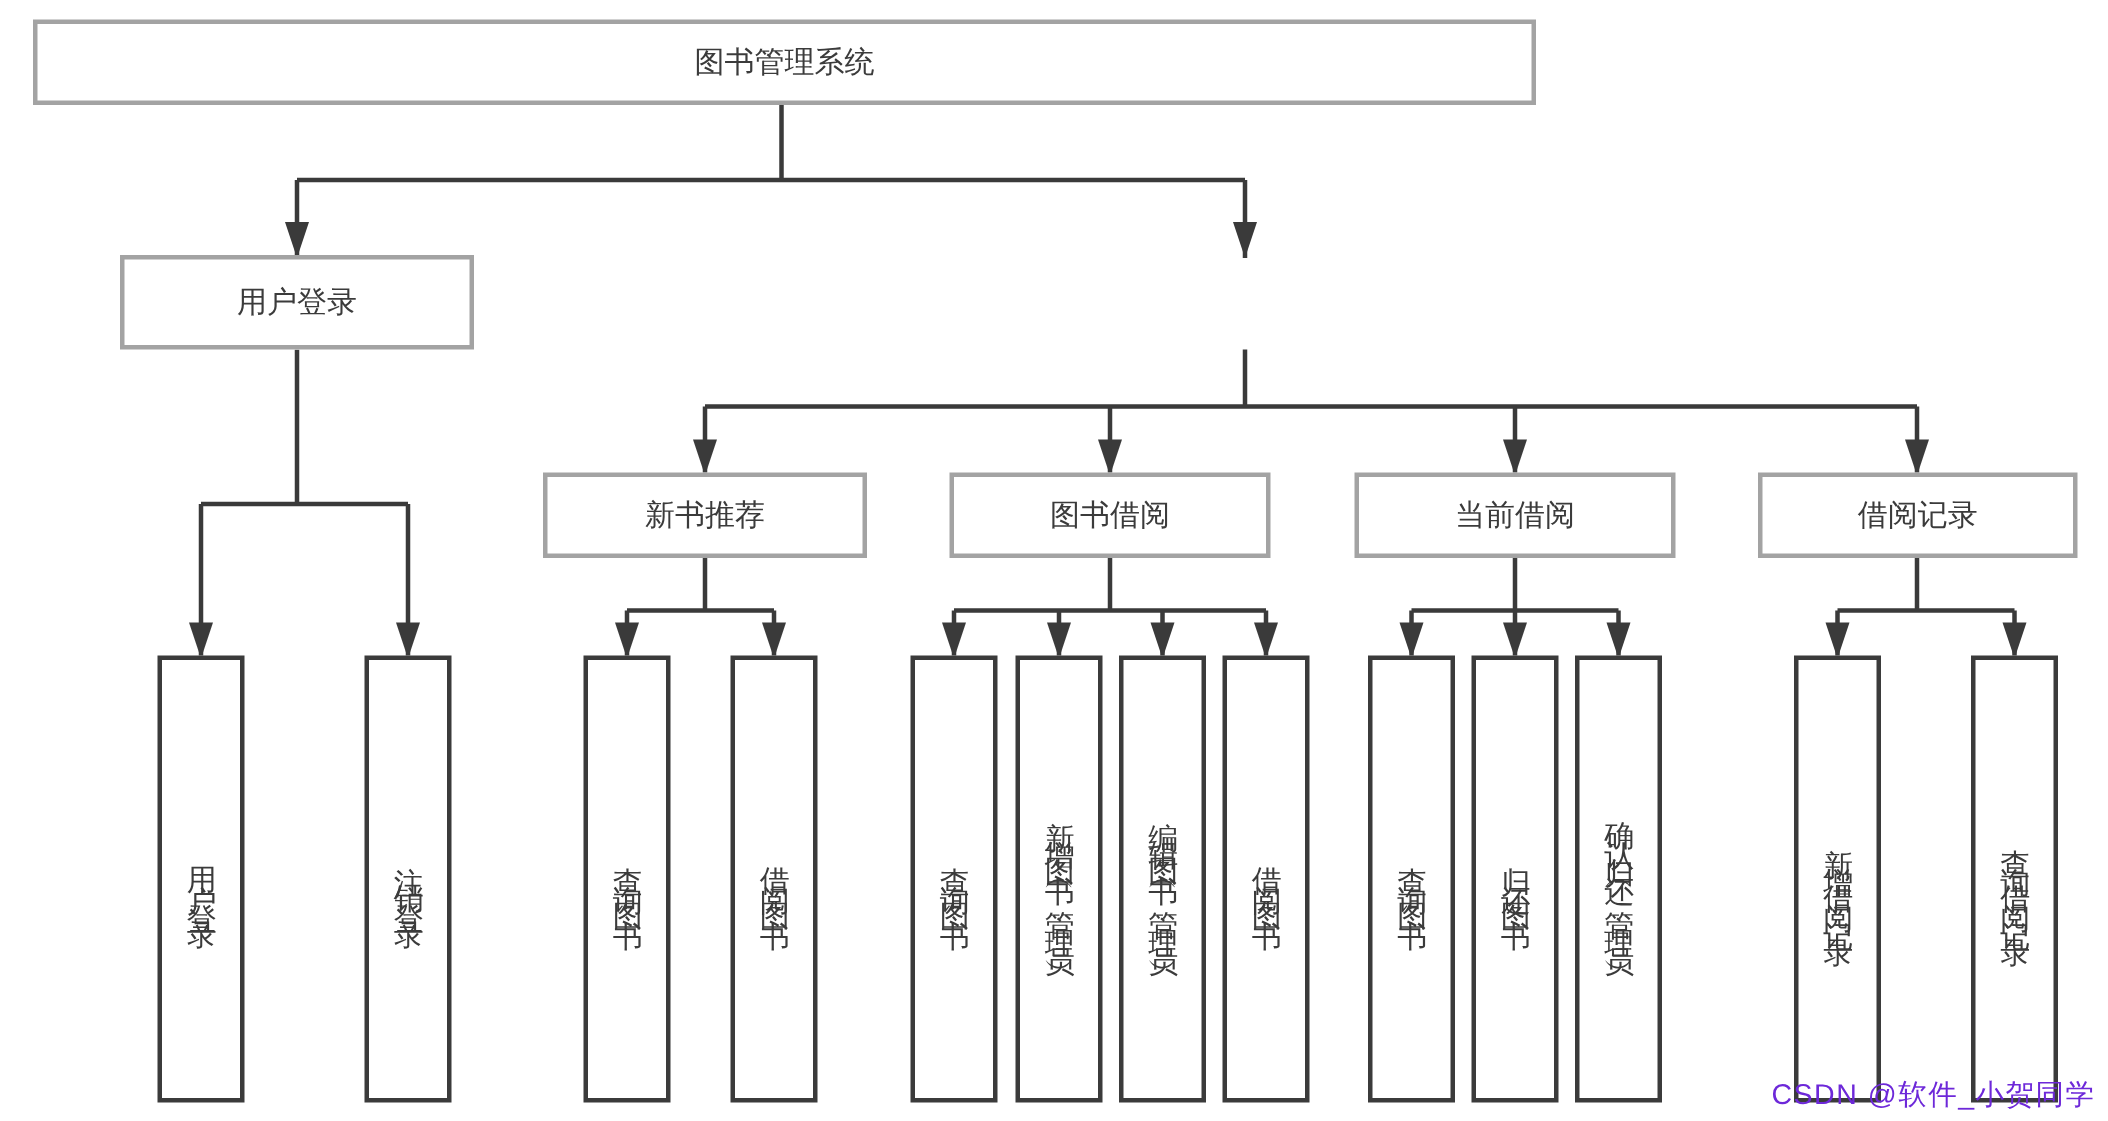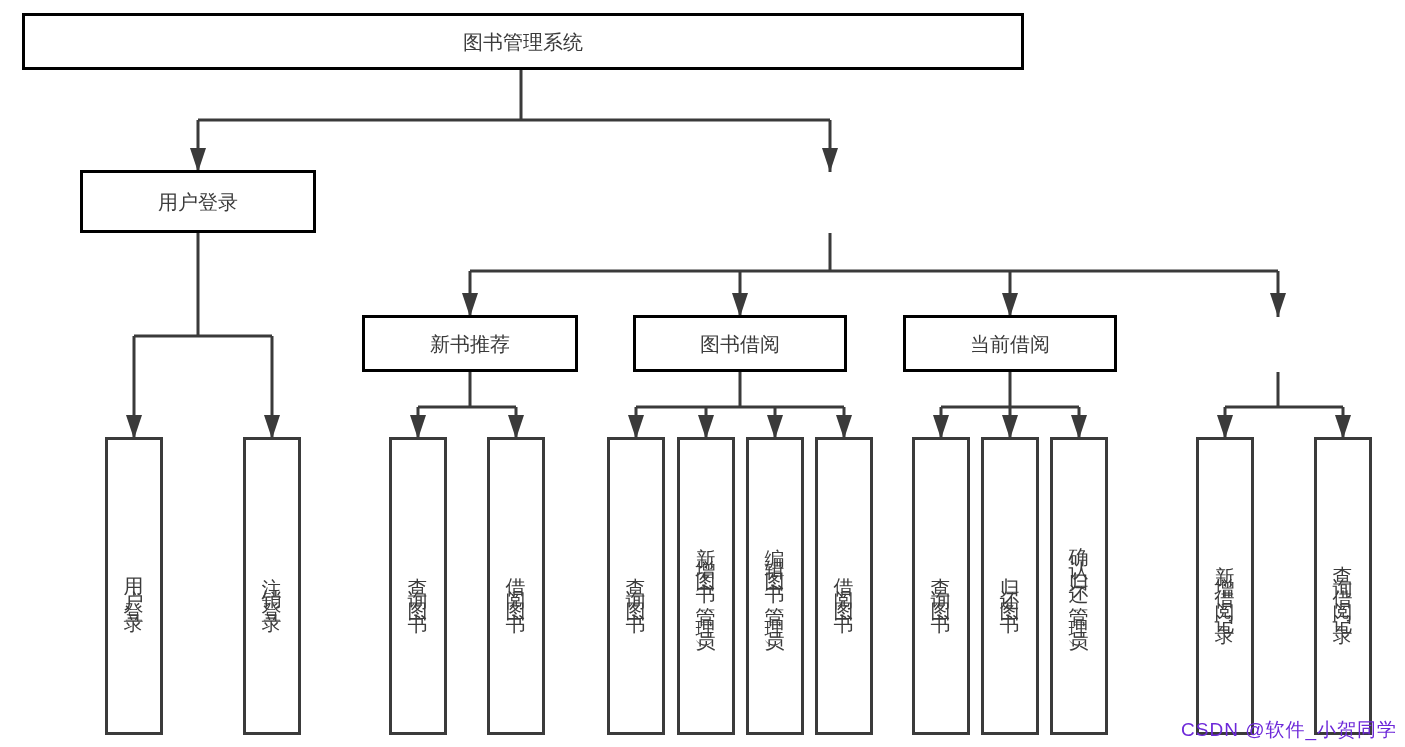--- a/index.html
+++ b/index.html
@@ -17,21 +17,21 @@
   }
   svg.connectors {
     position: absolute;
     left: 0; top: 0;
     width: 1405px;
     height: 747px;
   }
   .node {
     position: absolute;
     background: #ffffff;
-    border: 3px solid #000000;
+    border: 3px solid #a3a3a3;
     box-sizing: border-box;
     display: flex;
     align-items: center;
     justify-content: center;
     color: #3b3b3b;
     font-size: 20px;
     line-height: 1;
     white-space: nowrap;
   }
   .leaf {
@@ -101,20 +101,21 @@
     </g>
   </svg>
 
   <div class="node" style="left:22px; top:13px; width:1002px; height:57px;">图书管理系统</div>
 
   <div class="node" style="left:80px; top:170px; width:236px; height:63px;">用户登录</div>
 
   <div class="node" style="left:362px; top:315px; width:216px; height:57px;">新书推荐</div>
   <div class="node" style="left:903px; top:315px; width:214px; height:57px;">当前借阅</div>
   <div class="node" style="left:633px; top:315px; width:214px; height:57px;">图书借阅</div>
+  <div class="node" style="left:1172px; top:315px; width:213px; height:57px;">借阅记录</div>
 
   <div class="leaf" style="left:105px;">
     <span class="vtext">用户登录</span>
   </div>
   <div class="leaf" style="left:243px;">
     <span class="vtext">注销登录</span>
   </div>
   <div class="leaf" style="left:389px;">
     <span class="vtext">查询图书</span>
   </div>

